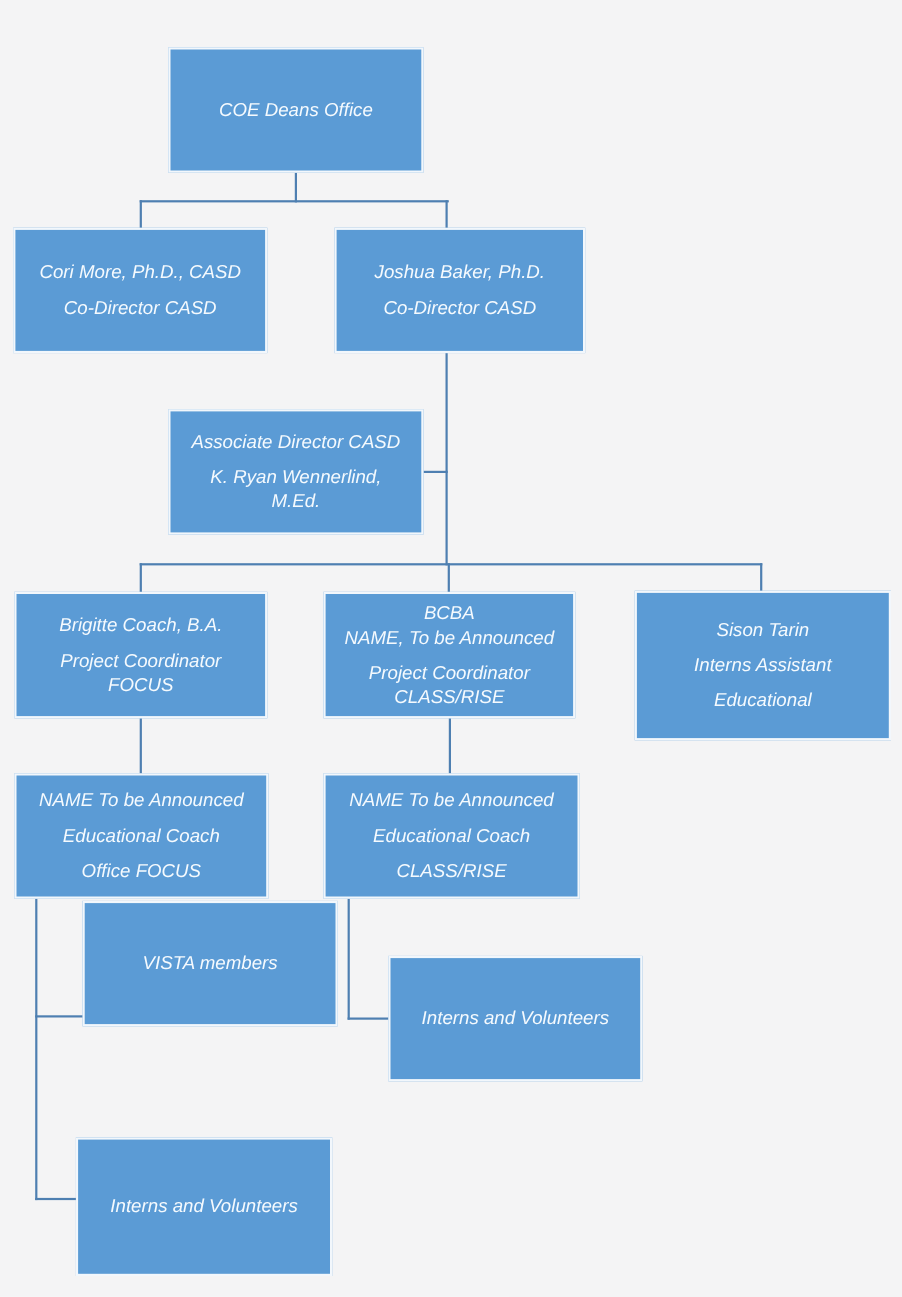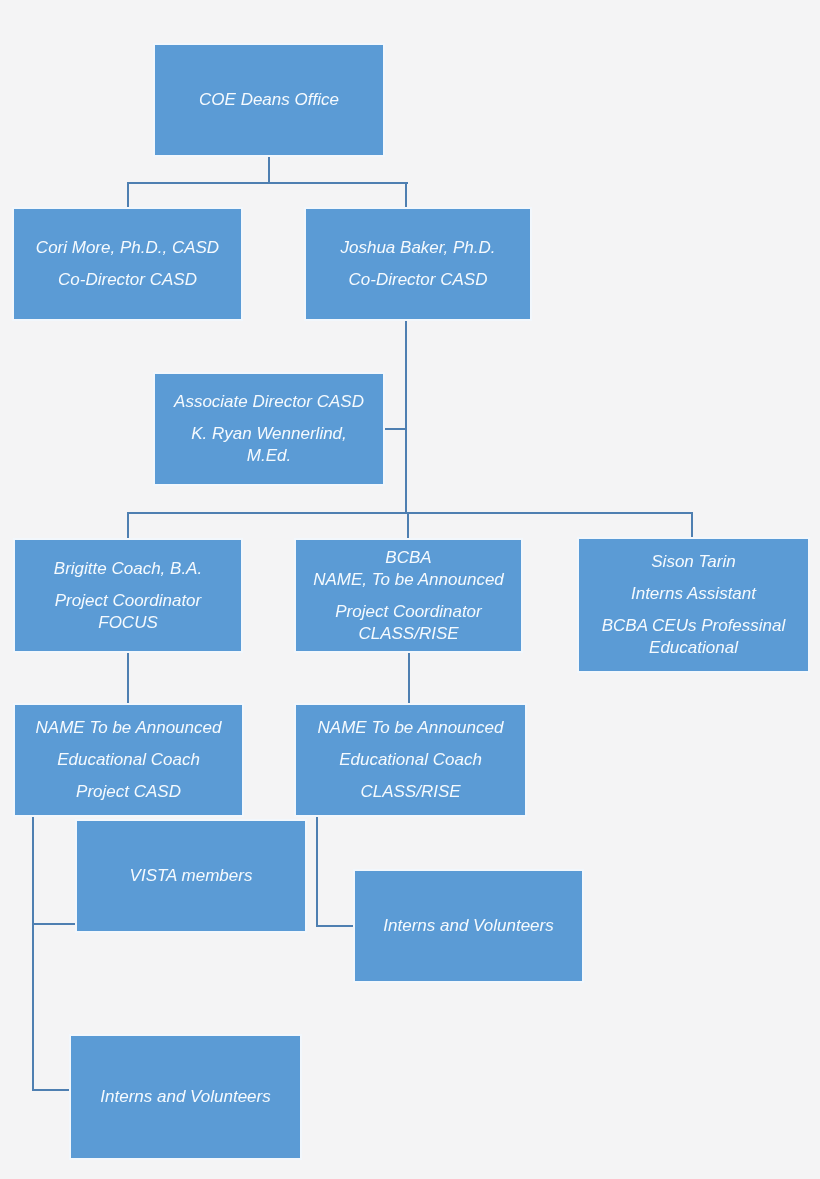--- a/index.html
+++ b/index.html
@@ -106,34 +106,33 @@
     </p>
   </div>
   <div class="node" style="left:577px;top:537px;width:233px;height:136px;">
     <p>
         <span class="ln">Sison Tarin</span>
       </p>
     <p>
         <span class="ln">Interns Assistant</span>
       </p>
     <p>
-      <span class="ln">BCBA CEUs Professinal</span>
       <span class="ln">Educational</span>
     </p>
   </div>
 
   <div class="node" style="left:13px;top:703px;width:231px;height:114px;">
     <p>
         <span class="ln">NAME To be Announced</span>
       </p>
     <p>
         <span class="ln">Educational Coach</span>
       </p>
     <p>
-        <span class="ln">Project CASD</span>
+        <span class="ln">Office FOCUS</span>
       </p>
   </div>
   <div class="node" style="left:294px;top:703px;width:233px;height:114px;">
     <p>
         <span class="ln">NAME To be Announced</span>
       </p>
     <p>
         <span class="ln">Educational Coach</span>
       </p>
     <p>

